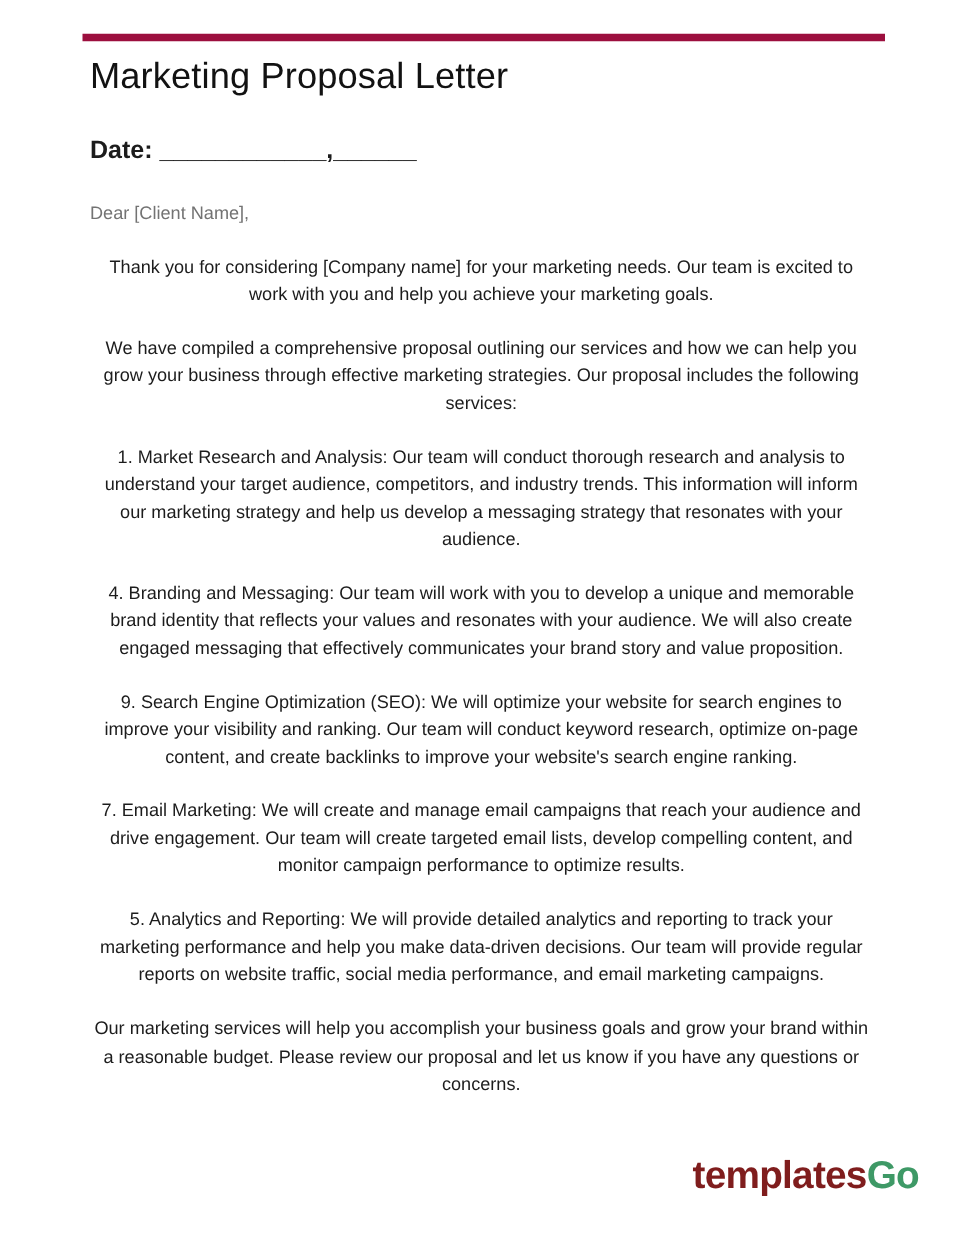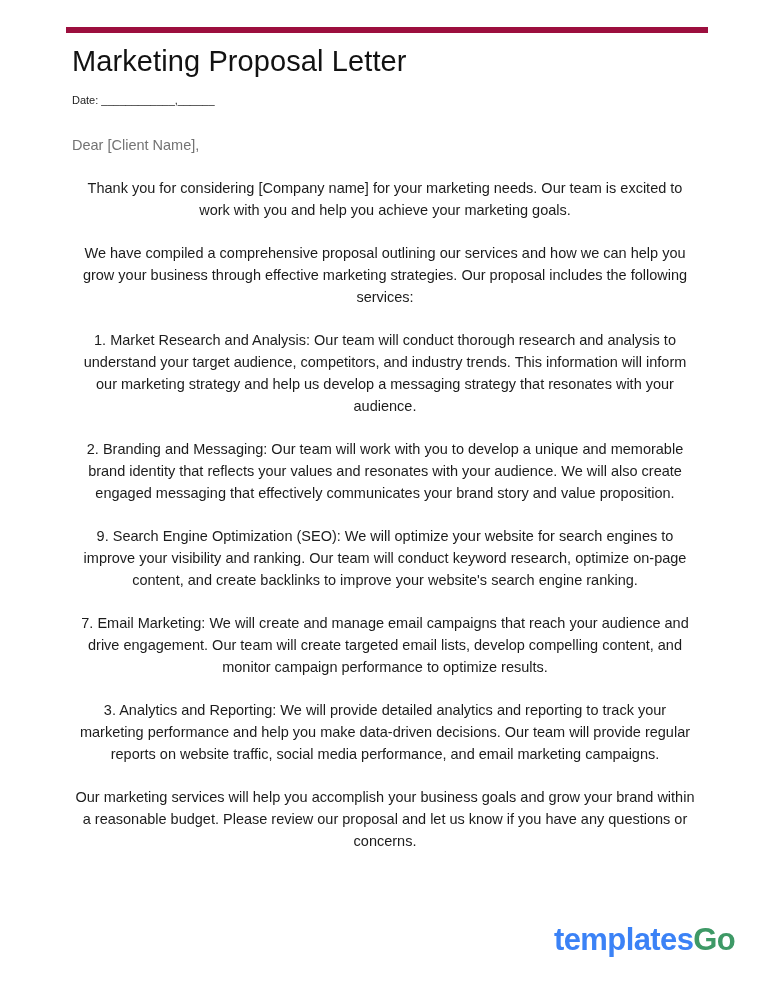--- a/index.html
+++ b/index.html
@@ -48,25 +48,26 @@
   .doc-title {
     font-size: 29px;
     font-weight: normal;
     line-height: 1.2;
     letter-spacing: 0.1px;
     margin: 0 0 0 0;
     color: #121212;
   }
 
   .date-line {
-    font-size: 11px;
+    font-size: 20px;
     line-height: 1.45;
-    margin: 14px 0 0 0;
+    margin: 27px 0 0 0;
     color: #1c1c1c;
     white-space: pre;
+    font-weight: bold;
   }
 
   .salutation {
     font-size: 14.5px;
     line-height: 1.45;
     margin: 26px 0 0 0;
     color: #737373;
   }
 
   .body-para {
@@ -82,21 +83,21 @@
     position: absolute;
     left: 554px;
     top: 924px;
     font-size: 31px;
     font-weight: bold;
     letter-spacing: -0.6px;
     line-height: 1;
     white-space: nowrap;
   }
   .logo .logo-templates {
-    color: #3b82f6;
+    color: #7f1d1d;
   }
   .logo .logo-go {
     color: #3e9966;
     text-align: center;
   }
 </style>
 </head>
 <body>
 
 <div class="page">
@@ -107,24 +108,24 @@
 
     <h1 class="doc-title">Marketing Proposal Letter</h1>
 
     <p class="date-line">Date: ____________,______</p>
 
     <p class="salutation">Dear [Client Name],</p>
 
     <p class="body-para">Thank you for considering [Company name] for your marketing needs. Our team is excited to work with you and help you achieve your marketing goals.</p>
     <p class="body-para">We have compiled a comprehensive proposal outlining our services and how we can help you grow your business through effective marketing strategies. Our proposal includes the following services:</p>
     <p class="body-para">1. Market Research and Analysis: Our team will conduct thorough research and analysis to understand your target audience, competitors, and industry trends. This information will inform our marketing strategy and help us develop a messaging strategy that resonates with your audience.</p>
-    <p class="body-para">2. Branding and Messaging: Our team will work with you to develop a unique and memorable brand identity that reflects your values and resonates with your audience. We will also create engaged messaging that effectively communicates your brand story and value proposition.</p>
+    <p class="body-para">4. Branding and Messaging: Our team will work with you to develop a unique and memorable brand identity that reflects your values and resonates with your audience. We will also create engaged messaging that effectively communicates your brand story and value proposition.</p>
     <p class="body-para">9. Search Engine Optimization (SEO): We will optimize your website for search engines to improve your visibility and ranking. Our team will conduct keyword research, optimize on-page content, and create backlinks to improve your website's search engine ranking.</p>
     <p class="body-para">7. Email Marketing: We will create and manage email campaigns that reach your audience and drive engagement. Our team will create targeted email lists, develop compelling content, and monitor campaign performance to optimize results.</p>
-    <p class="body-para">3. Analytics and Reporting: We will provide detailed analytics and reporting to track your marketing performance and help you make data-driven decisions. Our team will provide regular reports on website traffic, social media performance, and email marketing campaigns.</p>
+    <p class="body-para">5. Analytics and Reporting: We will provide detailed analytics and reporting to track your marketing performance and help you make data-driven decisions. Our team will provide regular reports on website traffic, social media performance, and email marketing campaigns.</p>
     <p class="body-para">Our marketing services will help you accomplish your business goals and grow your brand within a reasonable budget. Please review our proposal and let us know if you have any questions or concerns.</p>
 
   </div>
 
   <div class="logo">
     <span class="logo-templates">templates</span><span class="logo-go">Go</span>
   </div>
 
 </div>
 

